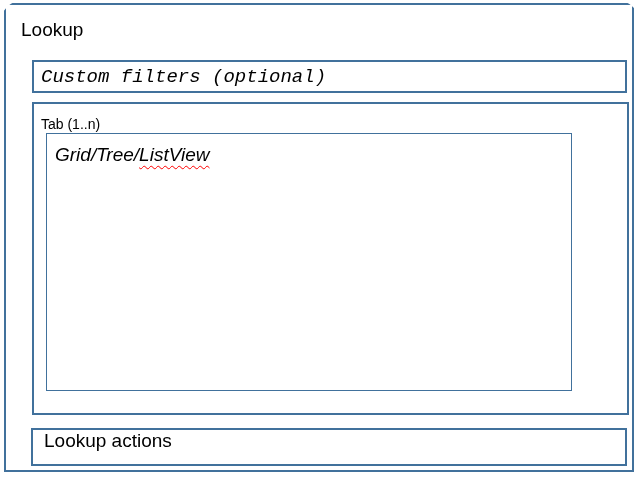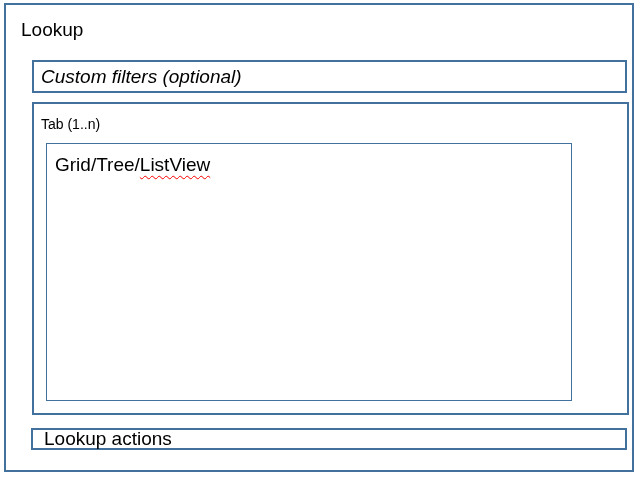--- a/index.html
+++ b/index.html
@@ -16,20 +16,21 @@
     background: var(--bg-color);
     font-family: "Liberation Sans", sans-serif;
     color: var(--text-color);
   }
   .slide {
     position: relative;
     width: 640px;
     height: 484px;
     background: var(--bg-color);
     overflow: hidden;
+    border-radius: 24px;
   }
   .box {
     position: absolute;
     border: 2px solid var(--border-color);
     background: var(--bg-color);
   }
   .outer-box {
     left: 4px; top: 3px;
     width: 630px; height: 469px;
   }
@@ -44,56 +45,57 @@
     left: 26px; top: 55px;
     width: 595px; height: 33px;
     display: flex;
     align-items: center;
     padding-left: 7px;
   }
   .custom-filters-label {
     font-size: 19px;
     font-style: italic;
     white-space: nowrap;
+    font-family: Liberation Mono, monospace;
   }
   .tab-box {
     left: 26px; top: 97px;
     width: 597px; height: 313px;
   }
   .tab-label {
     position: absolute;
     left: 7px; top: 8px;
     font-size: 14px;
     line-height: 24px;
     white-space: nowrap;
   }
   .grid-box {
-    left: 40px; top: 138px;
+    left: 40px; top: 128px;
     width: 526px; height: 258px;
     border-width: 1px;
+    font-style: italic;
   }
   .grid-label {
     position: absolute;
     left: 8px; top: 9px;
     font-size: 19px;
     line-height: 24px;
     white-space: nowrap;
   }
   .squiggle {
     text-decoration-line: underline;
     text-decoration-style: wavy;
     text-decoration-color: var(--squiggle-color);
     text-decoration-thickness: 1px;
     text-underline-offset: 4px;
   }
   .actions-box {
     left: 25px; top: 423px;
-    width: 596px; height: 22px;
+    width: 596px; height: 38px;
     display: flex;
-    align-items: center;
     padding-left: 11px;
   }
   .actions-label {
     font-size: 19px;
     white-space: nowrap;
   }
 </style>
 </head>
 <body>
 

